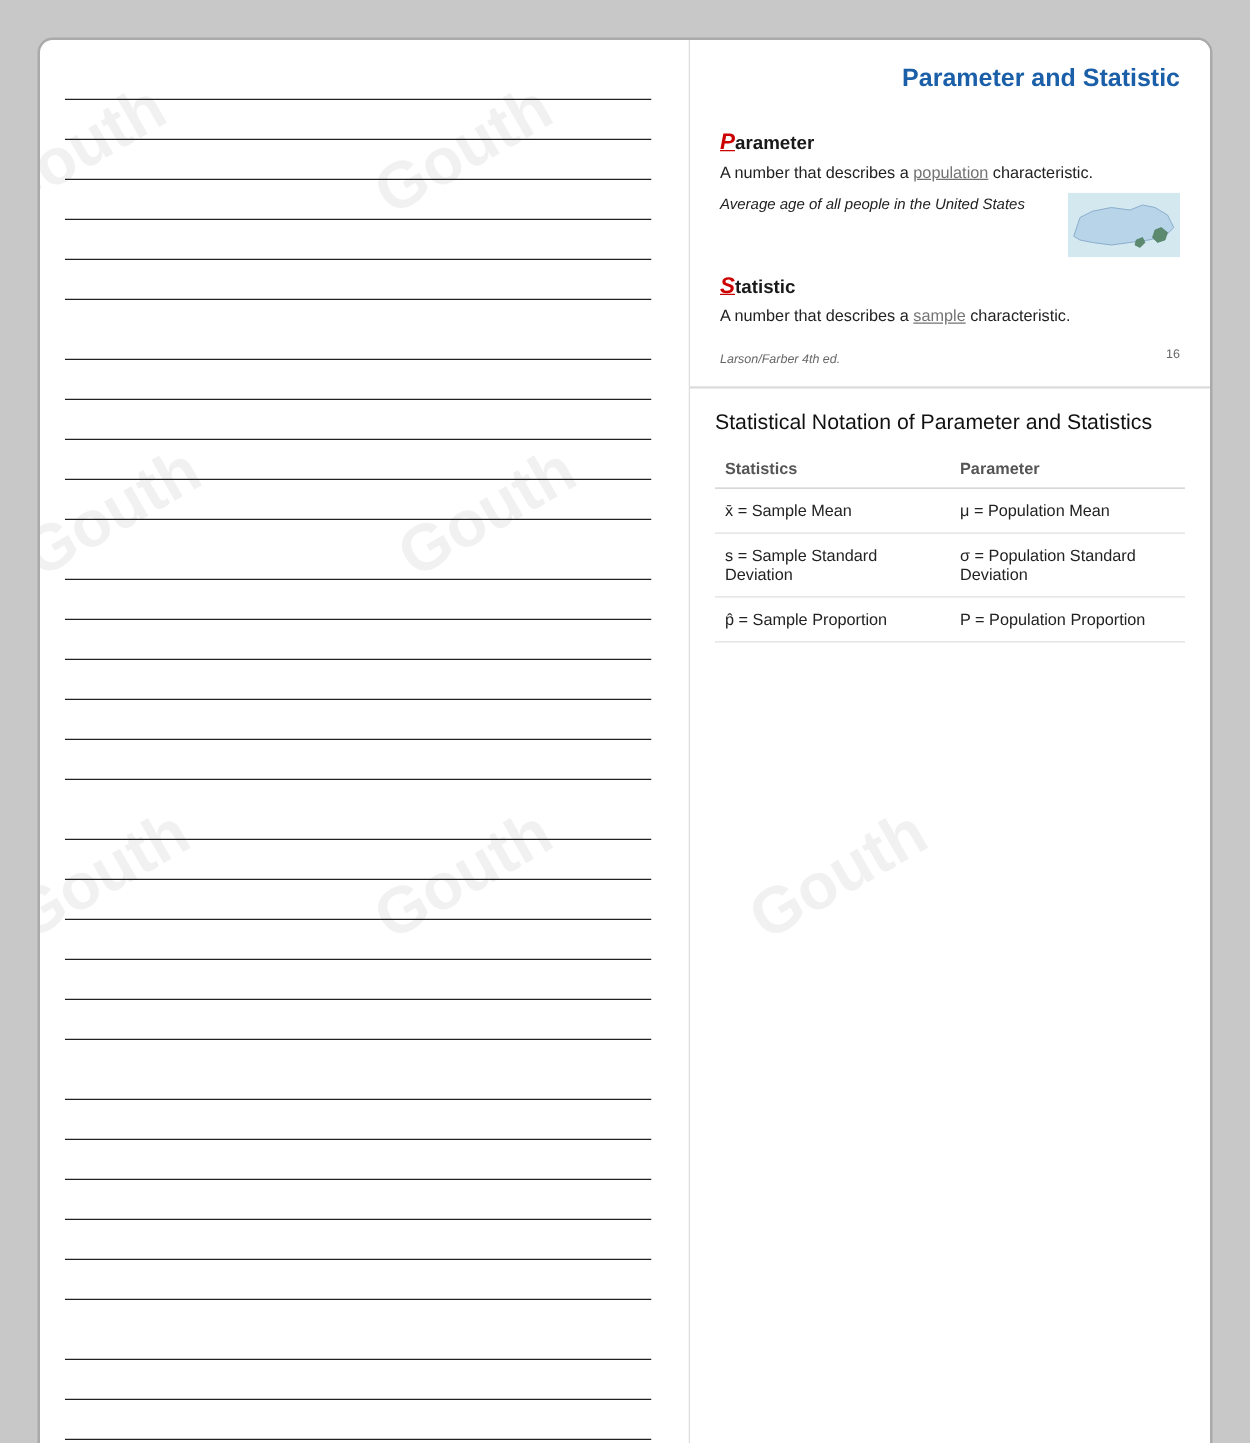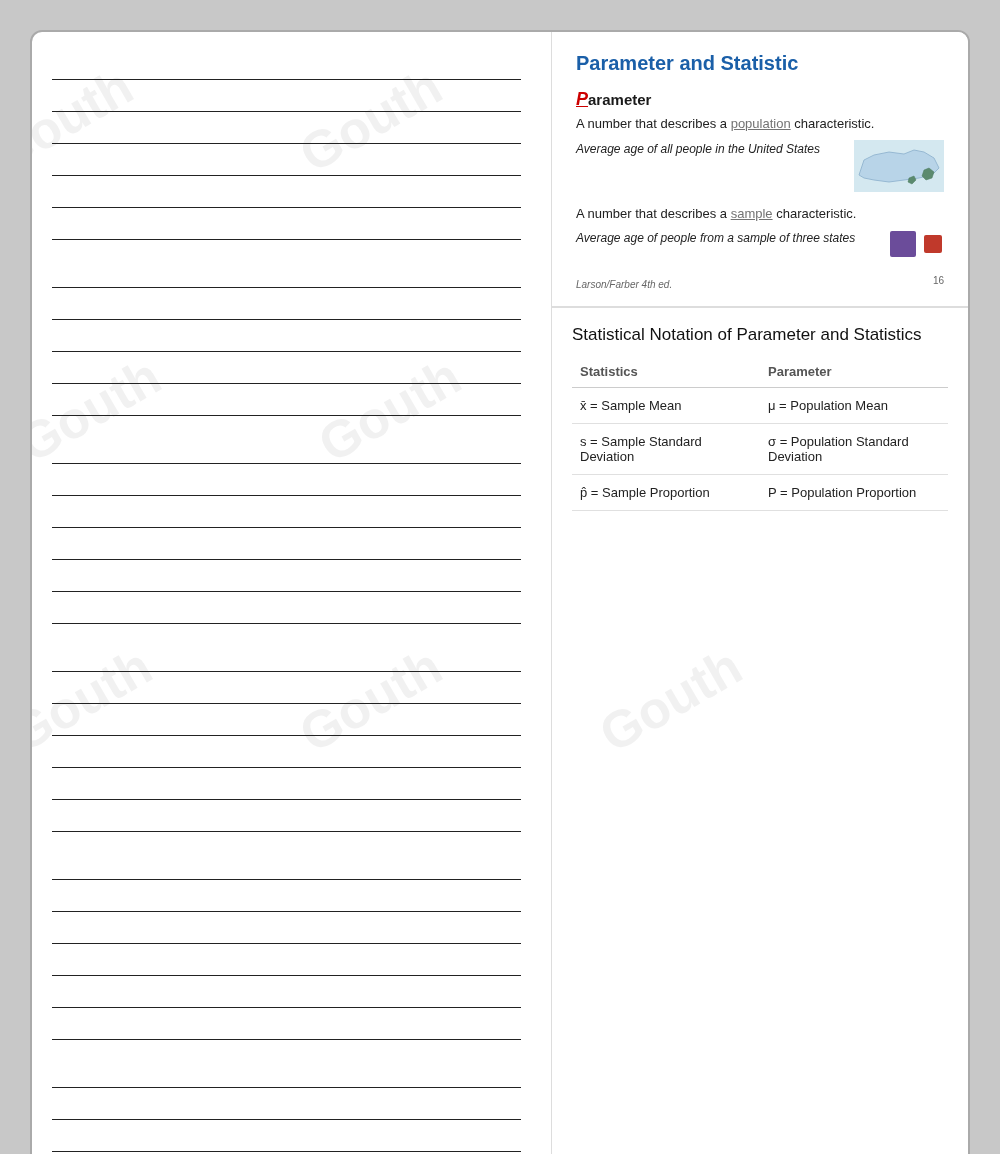--- a/index.html
+++ b/index.html
@@ -70,25 +70,25 @@
       padding: 0;
     }
 
     
     .param-stat-card {
       padding: 20px 24px 16px;
       border-bottom: 2px solid #ddd;
       background: white;
     }
     .card-title {
-      text-align: left;
+      text-align: right;
       font-size: 20px;
       font-weight: bold;
       color: #1a5fa8;
-      margin-bottom: 14px;
+      margin-bottom: 28px;
     }
     .def-section {
       margin-bottom: 12px;
     }
     .def-header {
       font-size: 15px;
       font-weight: bold;
       color: #1a1a1a;
       margin-bottom: 4px;
     }
@@ -259,34 +259,25 @@
 
                 <polygon points="5,35 10,20 20,15 35,12 50,14 60,10 70,12 80,18 85,28 78,35 65,38 50,40 35,42 20,40 10,38" fill="#b8d4e8" stroke="#8aaecc" stroke-width="0.8"></polygon>
                 <polygon points="70,30 75,28 80,32 78,38 72,40 68,36" fill="#5b8a6e" stroke="#4a7a5e" stroke-width="0.5"></polygon>
                 <polygon points="55,38 60,36 62,40 58,44 54,42" fill="#5b8a6e" stroke="#4a7a5e" stroke-width="0.5"></polygon>
               </svg>
             </div>
           </div>
         </div>
 
         <div class="def-section">
+          <div class="def-header">
+            <span class="drop-cap" style="color:#cc0000;font-size:18px;font-style:italic;">S</span><span>tatistic</span>
+          </div>
           <div class="def-body">
             A number that describes a <u>sample</u> characteristic.
-          </div>
-          <div class="def-example-row">
-            <div class="def-example">Average age of people from a sample of three states</div>
-
-            <div style="display:flex;gap:4px;flex-shrink:0;align-items:center;">
-              <svg width="30" height="30" viewBox="0 0 30 30">
-                <rect x="2" y="2" width="26" height="26" fill="#6b4c9a" rx="2"></rect>
-              </svg>
-              <svg width="22" height="22" viewBox="0 0 22 22">
-                <rect x="2" y="2" width="18" height="18" fill="#c0392b" rx="2"></rect>
-              </svg>
-            </div>
           </div>
         </div>
 
         <div style="display:flex;justify-content:space-between;align-items:center;margin-top:6px;">
           <span class="citation">Larson/Farber 4th ed.</span>
           <span class="page-num">16</span>
         </div>
       </div>
 
       <div class="notation-card">

